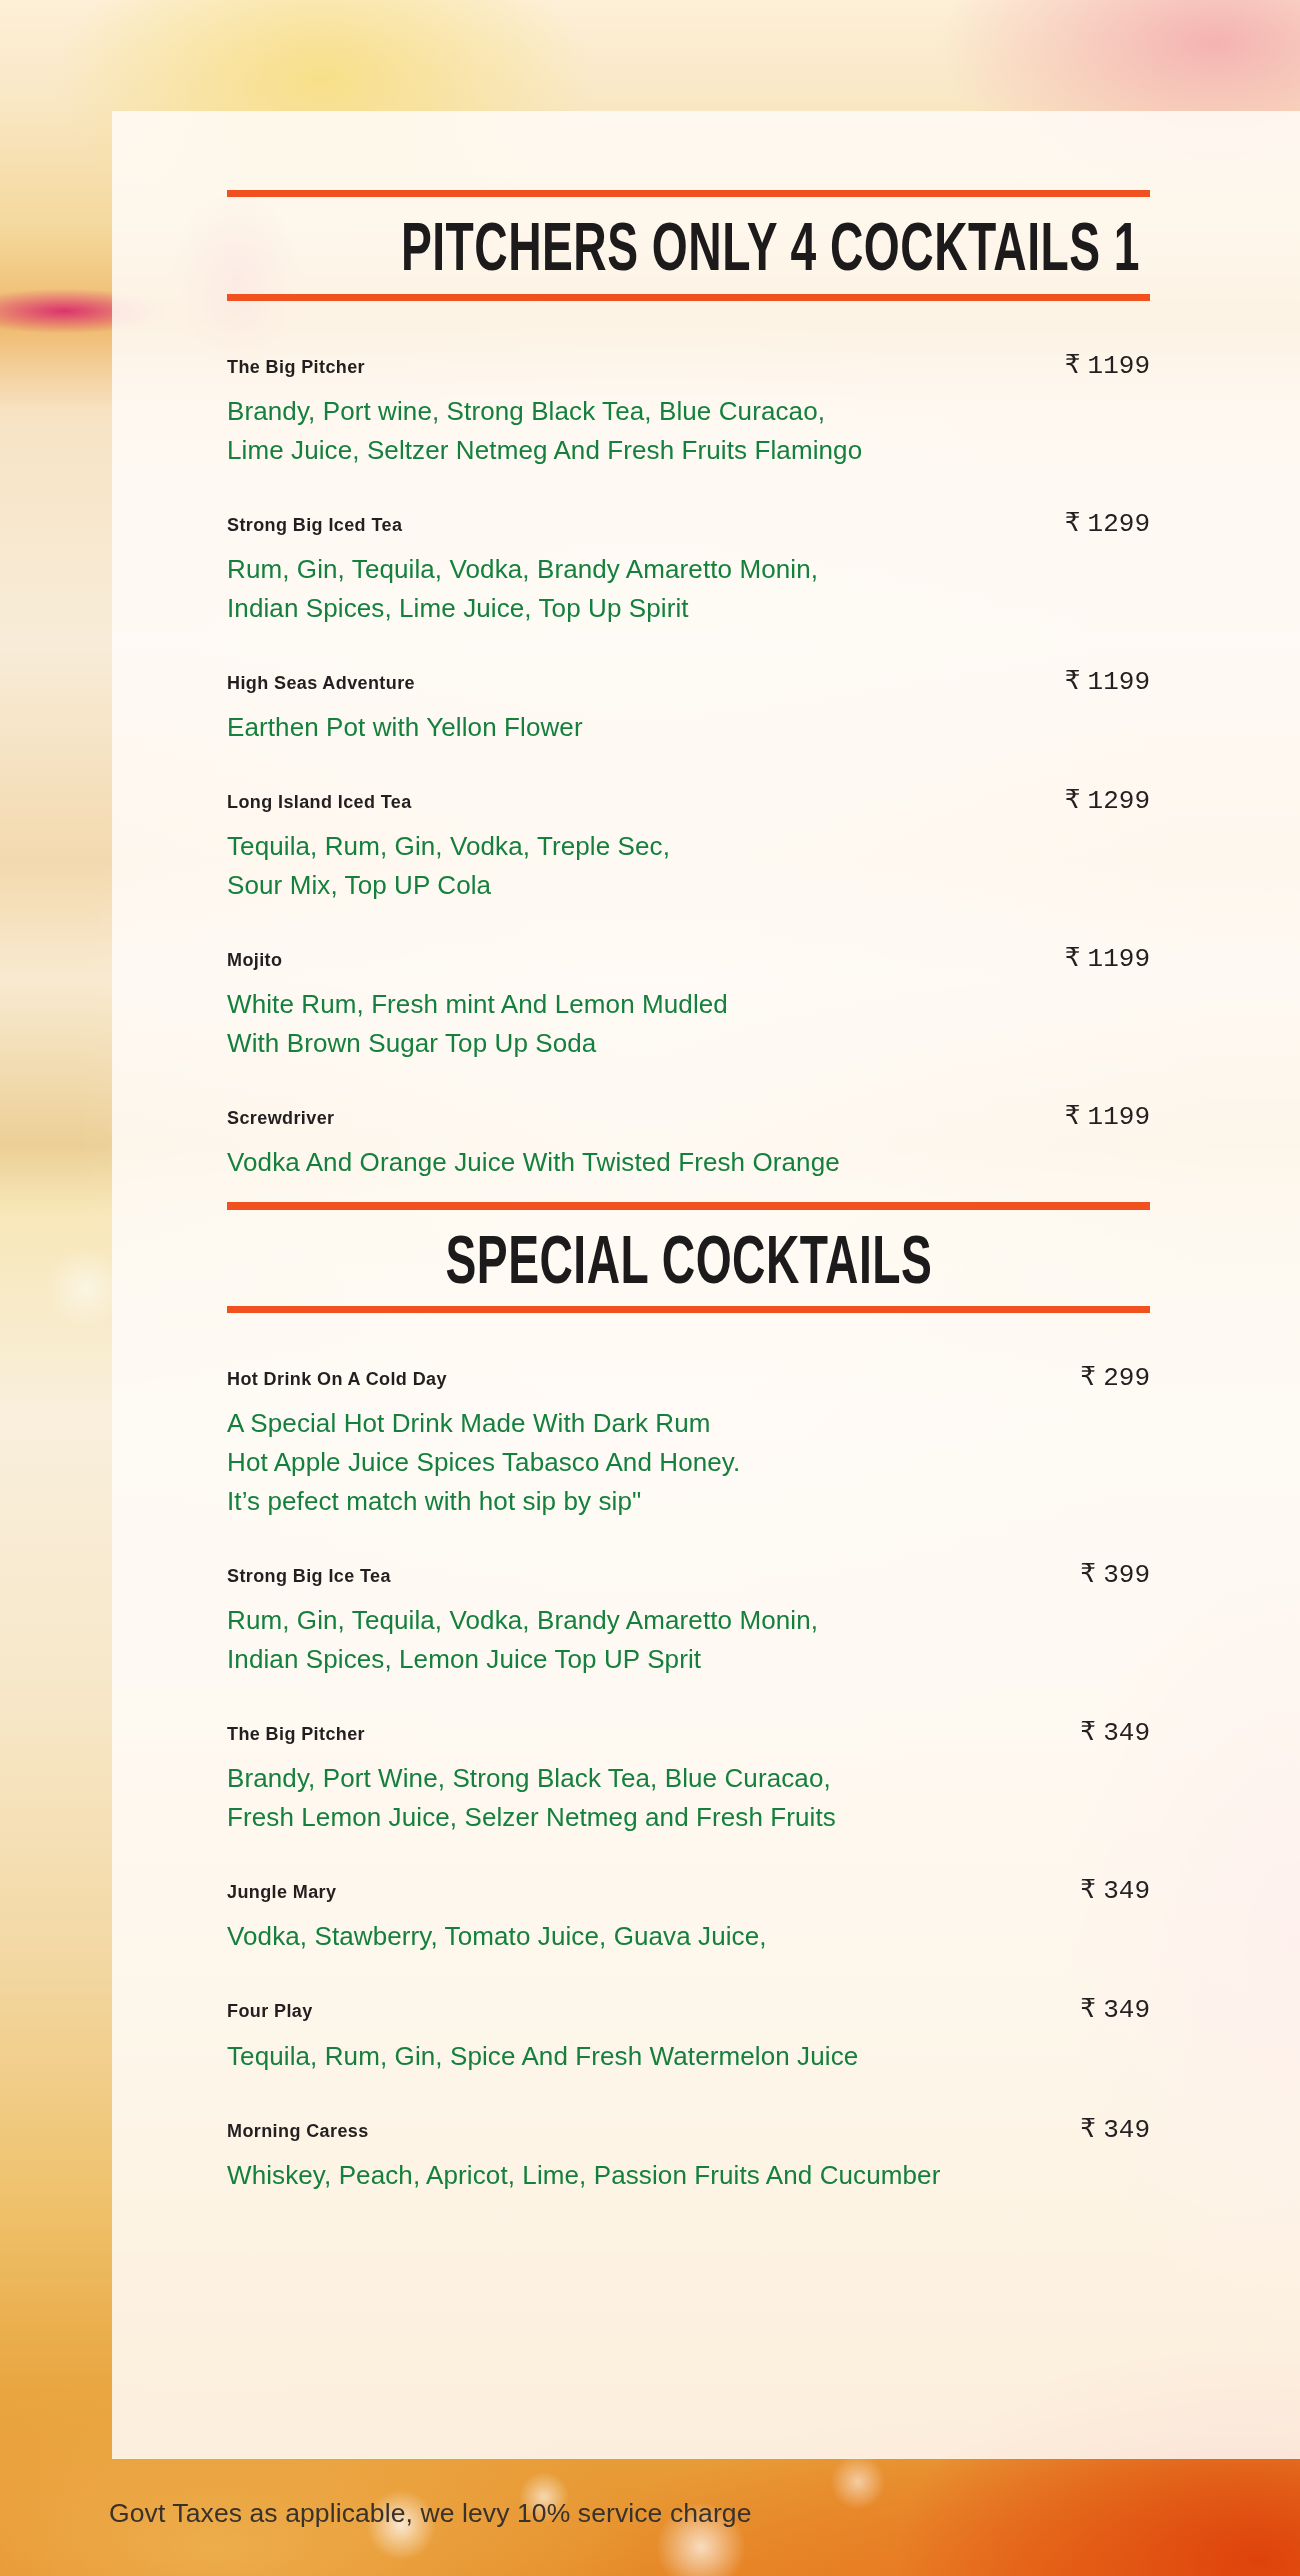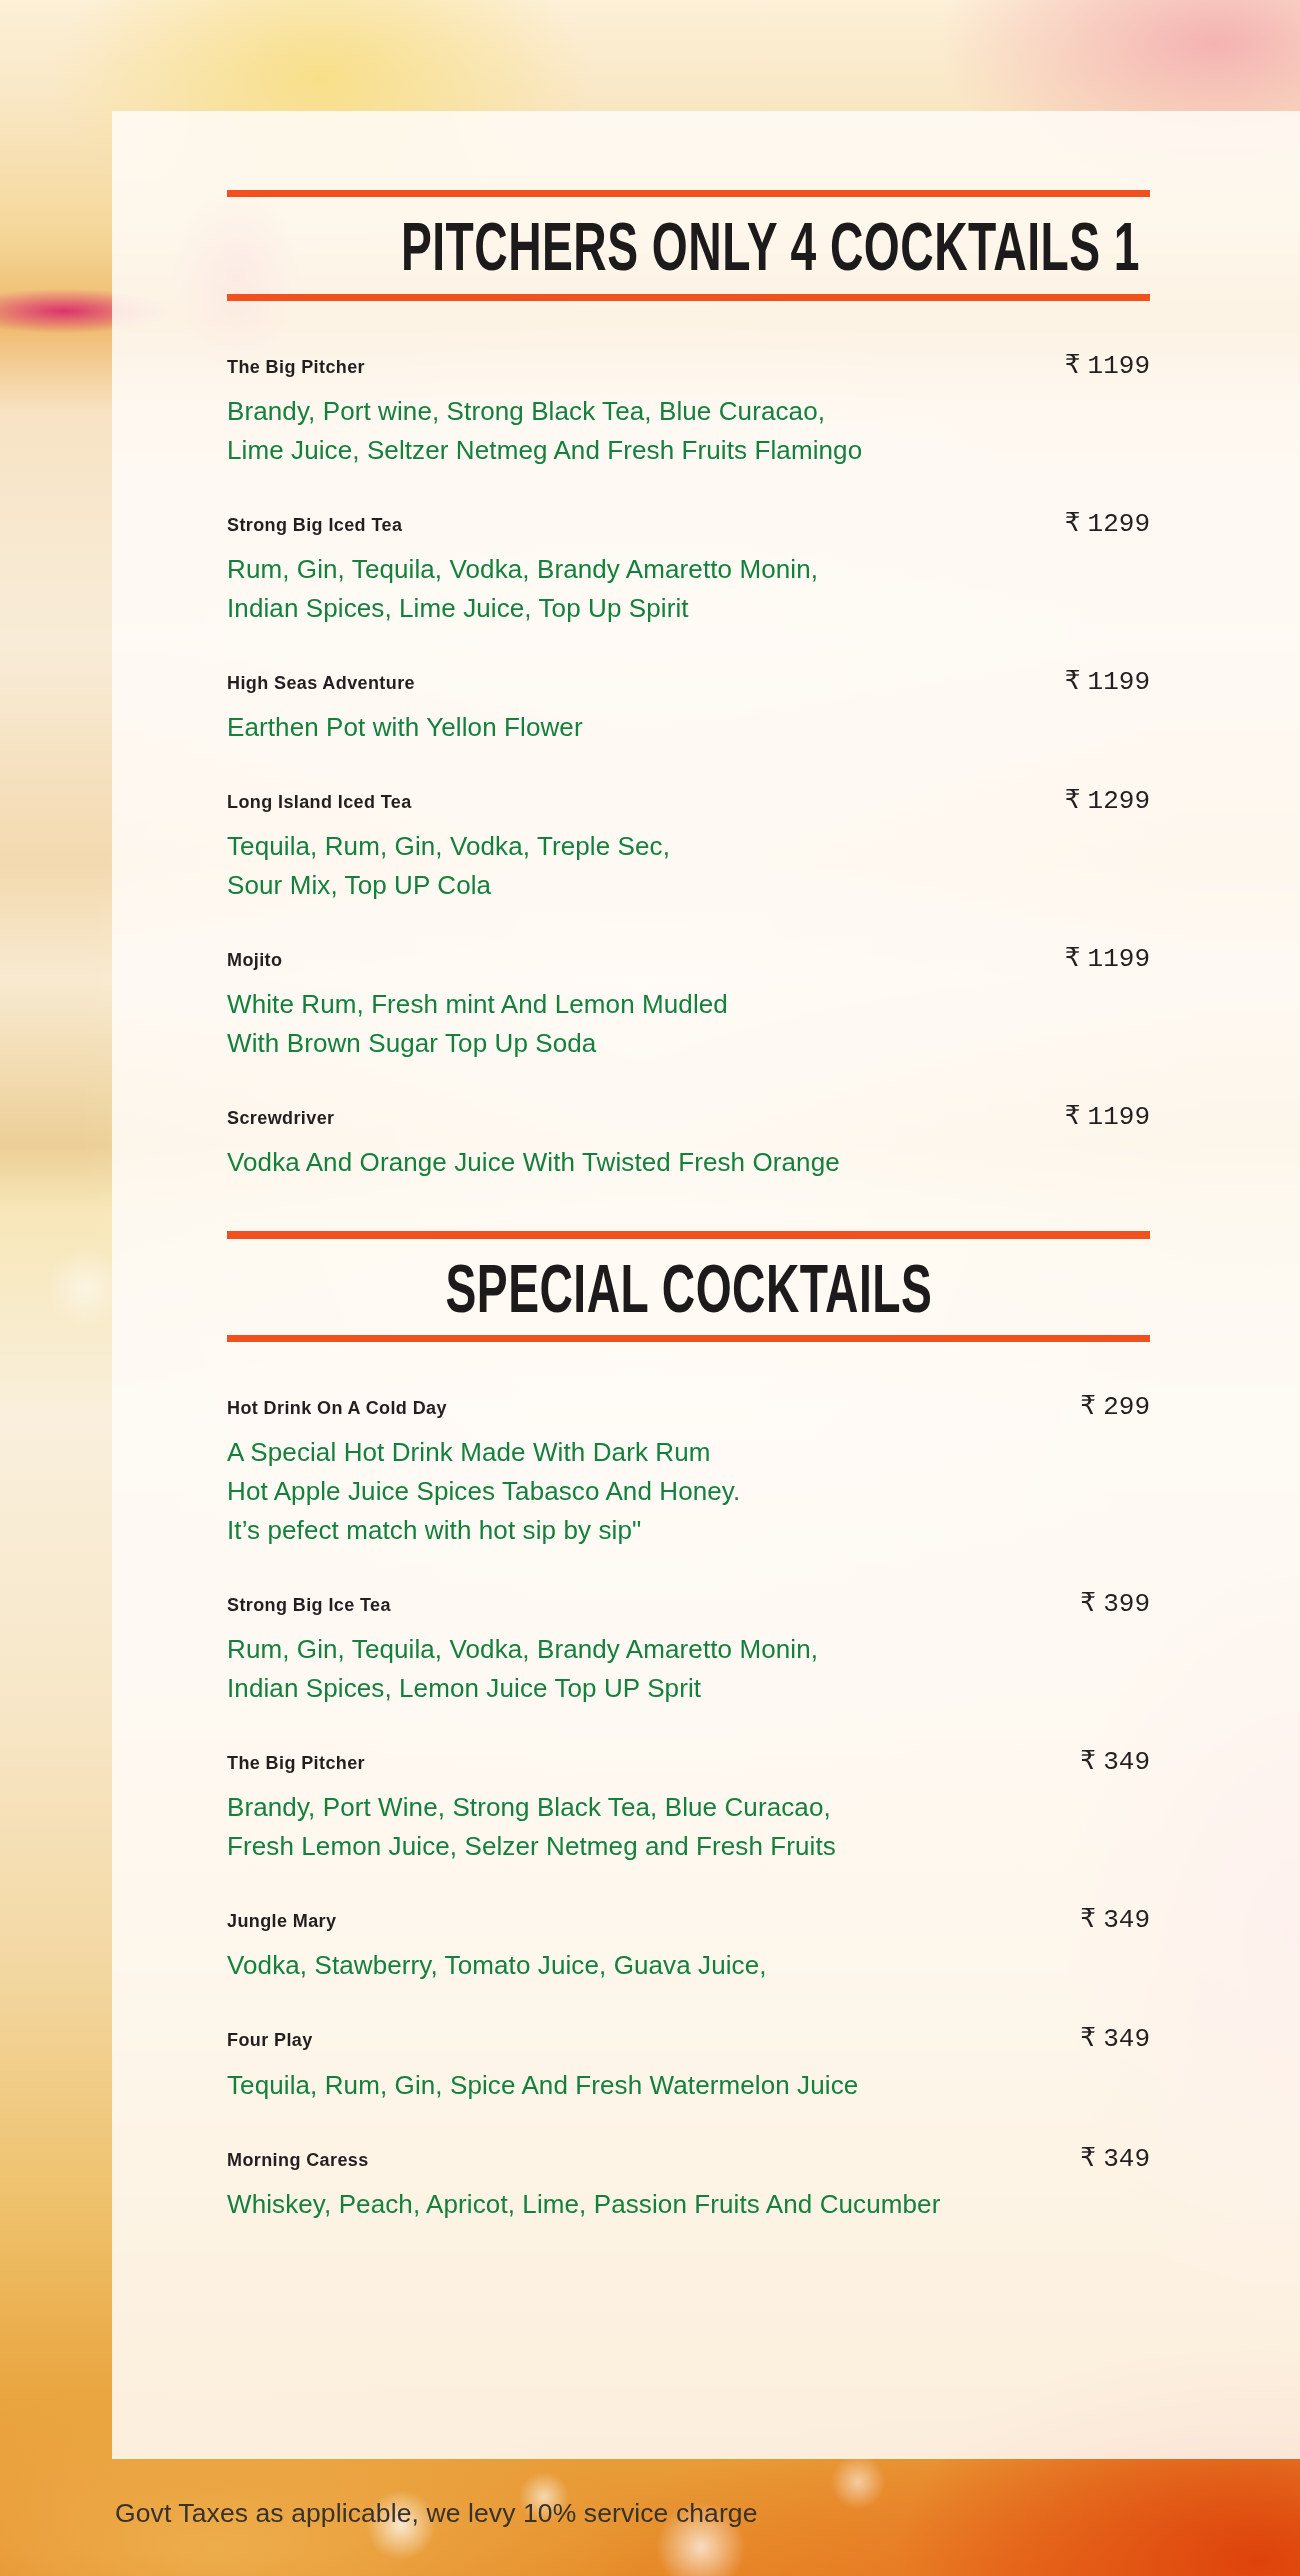--- a/index.html
+++ b/index.html
@@ -33,39 +33,39 @@
   }
   .card{
     position:absolute;left:112px;top:111px;right:0;bottom:117px;z-index:1;
     background:rgba(255,252,248,.86);
     overflow:hidden;
   }
   .menu-col{
     margin-left:115px;width:923px;padding-top:79px;
     color:#231f20;
   }
-  .menu-section + .menu-section{margin-top:49px;}
+  .menu-section + .menu-section{margin-top:20px;}
   .rule{height:7.2px;background:var(--accent,#f0511f);}
   .section-title{
     margin:13px 0 0;padding:0;text-align:center;
     font-size:68px;line-height:72px;font-weight:700;letter-spacing:0.7px;
     white-space:nowrap;color:#1d1a1b;
   }
   .section-title .condense{display:inline-block;transform:scaleX(.68);transform-origin:50% 50%;}
   .rule-bottom{margin-top:11.4px;}
   .menu-item{margin-top:39px;}
   .items .menu-item:first-child{margin-top:50px;}
   .item-head{display:flex;justify-content:space-between;align-items:baseline;}
   .item-name{font-size:18px;line-height:31.5px;font-weight:700;letter-spacing:0.4px;color:#231f20;}
   .item-price{font-family:Liberation Mono, monospace;font-size:26px;line-height:31.5px;color:#231f20;white-space:nowrap;}
   .item-price .rupee{margin-right:7.2px;}
   .item-desc{margin-top:8.6px;}
   .desc-line{font-size:26px;line-height:39px;letter-spacing:0.1px;color:#15803d;}
   .footer-note{
-    position:absolute;left:115px;top:2497px;z-index:2;
+    position:absolute;left:109px;top:2497px;z-index:2;
     font-size:26.5px;line-height:33px;color:#38322b;letter-spacing:0.1px;
   }
 </style>
 </head>
 <body>
 
 <div class="bg"></div>
 
 <div class="card">
   <div class="menu-col" id="menu-root">

